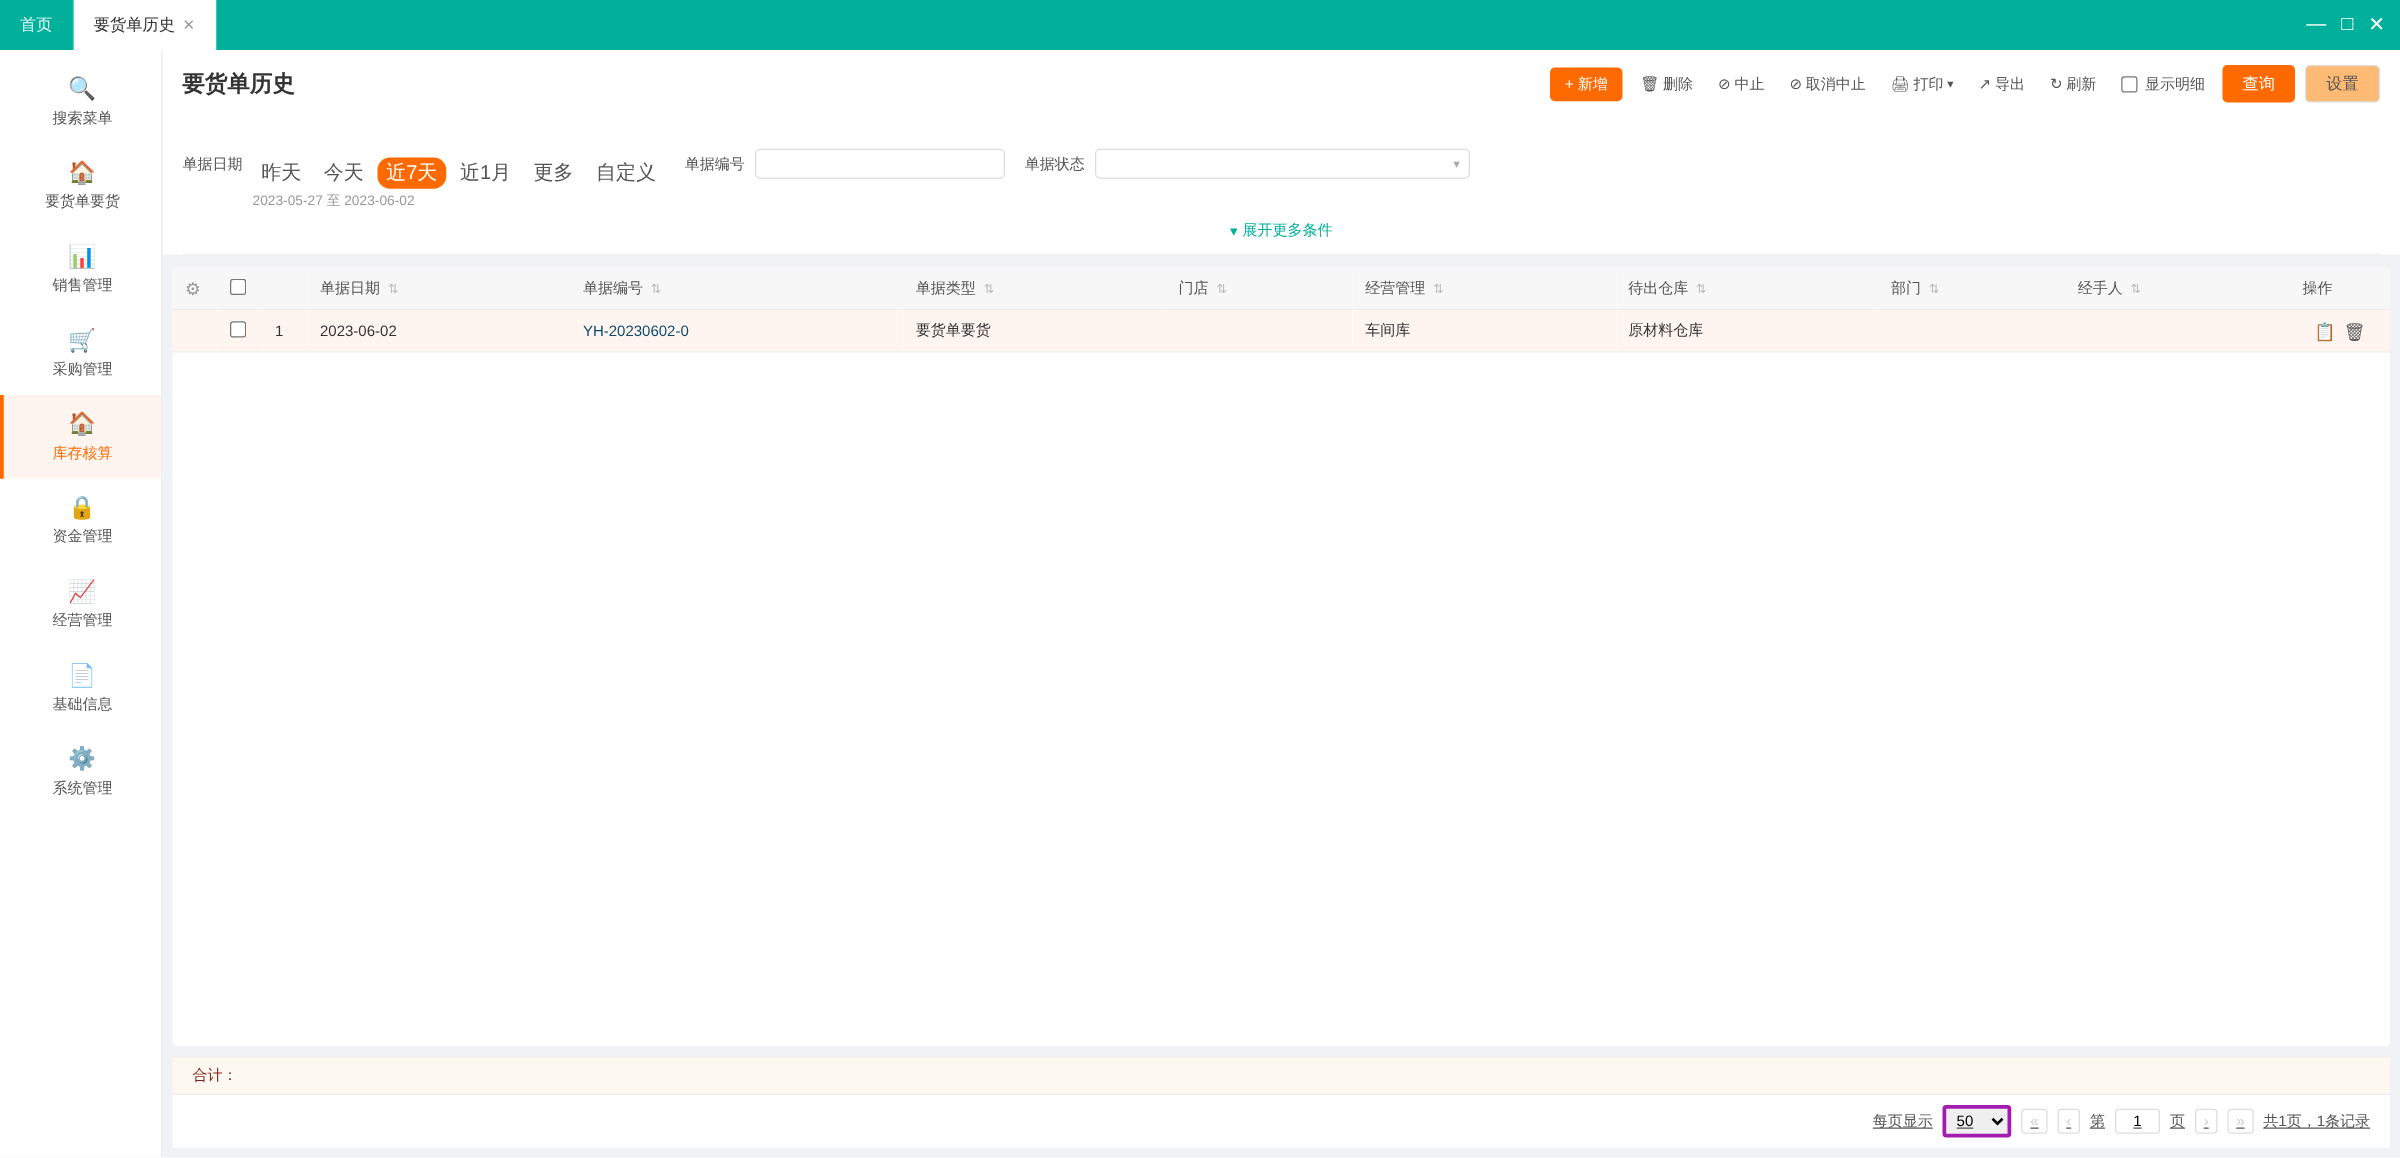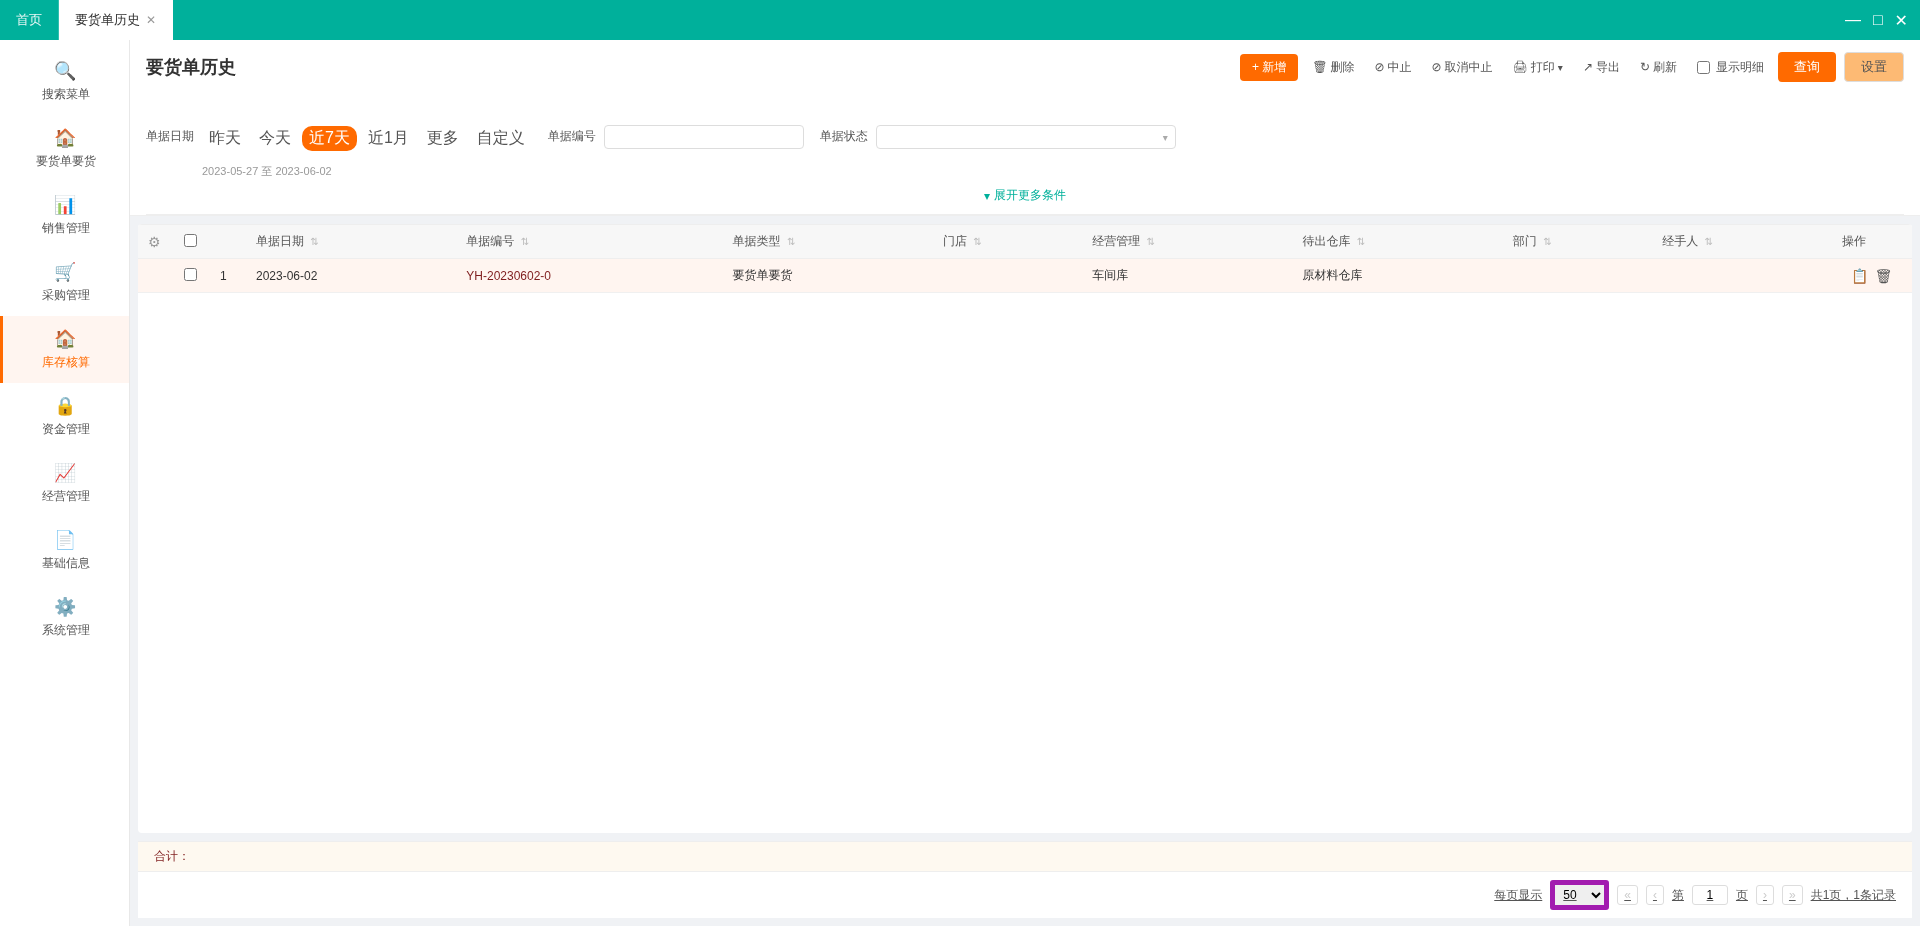--- a/index.html
+++ b/index.html
@@ -186,21 +186,21 @@
       margin-top: 32px;
     }
     .date-option.active {
       background: #ff6a00;
       color: white;
       border-radius: 10px;
     }
     .date-range {
       font-size: 11px;
       color: #999;
-      margin-top: 13px;
+      margin-top: 2px;
     }
     .filter-input {
       border: 1px solid #ddd;
       border-radius: 4px;
       padding: 4px 8px;
       font-size: 12px;
       width: 200px;
       outline: none;
     }
     .filter-select {
@@ -271,21 +271,21 @@
     }
     .data-table tr.highlighted td {
       background: #fff5f0;
     }
     .data-table th .sort-icon {
       font-size: 10px;
       color: #bbb;
       margin-left: 3px;
     }
     .link-cell {
-      color: #7f1d1d;
+      color: #0c4a6e;
       cursor: pointer;
     }
     .table-settings-icon {
       color: #999;
       cursor: pointer;
       font-size: 14px;
     }
     .col-checkbox { width: 36px; }
     .col-num { width: 36px; }
     .col-action { width: 80px; text-align: center; }
@@ -320,21 +320,21 @@
       padding: 2px 6px;
       border: 1px solid #ddd;
       border-radius: 3px;
       cursor: pointer;
       background: white;
       font-size: 12px;
       color: #555;
     }
     .pagination-btn:disabled { color: #ccc; cursor: not-allowed; }
     .page-size-select {
-      border: 5px solid #a21caf;
+      border: 3px solid #a21caf;
       border-radius: 3px;
       padding: 2px 4px;
       font-size: 12px;
     }
     .page-input {
       border: 1px solid #ddd;
       border-radius: 3px;
       padding: 2px 4px;
       width: 36px;
       font-size: 12px;

